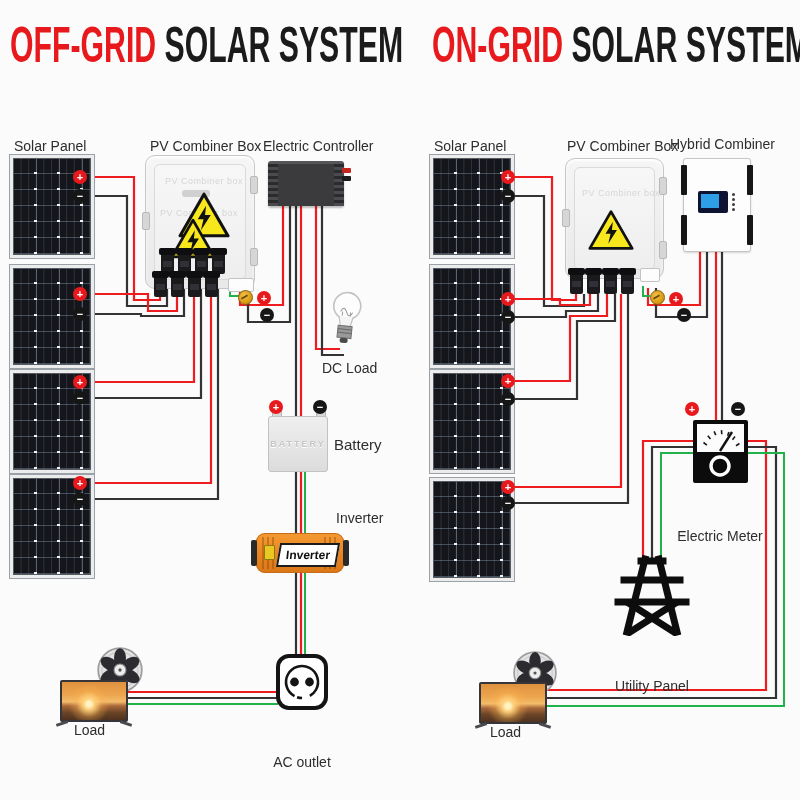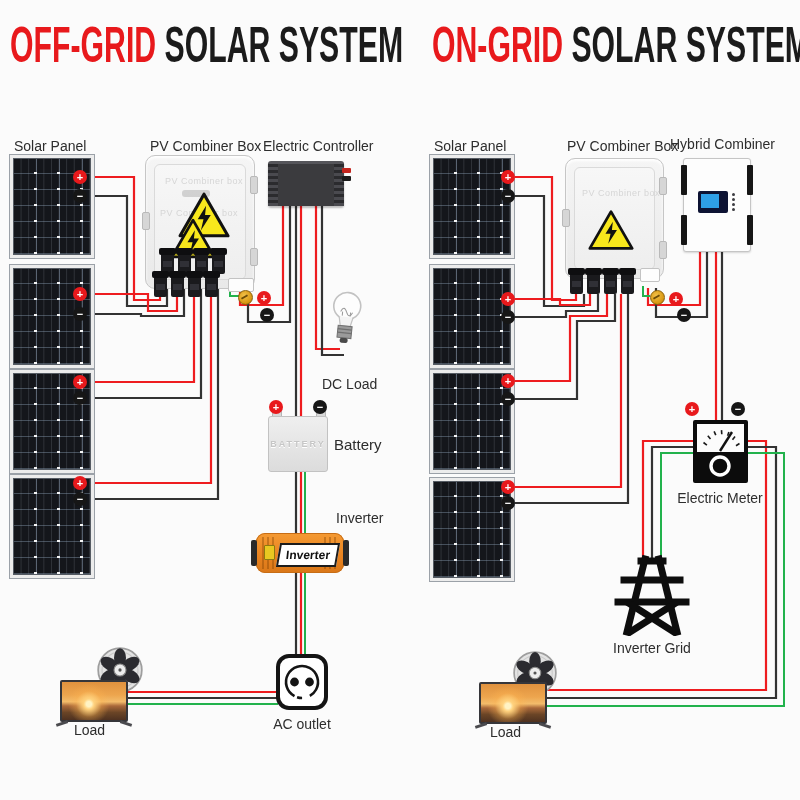--- a/index.html
+++ b/index.html
@@ -11,21 +11,21 @@
   #stage{position:relative;width:800px;height:800px;background:#fbfbfb;overflow:hidden;
          font-family:"Liberation Sans",sans-serif;}
   
   #wires{position:absolute;left:0;top:0;z-index:1;}
   .w{fill:none;stroke-width:2.2px;}
   .w.r{stroke:var(--wire-red);}
   .w.k{stroke:var(--wire-black);}
   .w.g{stroke:var(--wire-green);stroke-width:2px;}
   .cmp{position:absolute;z-index:2;}
   .lbl{position:absolute;z-index:4;font-size:14px;color:var(--label-gray);white-space:nowrap;}
-  .lbl.c{text-align:center;}
+  .lbl.c{text-align:center;margin-top:38px;}
   .title{position:absolute;top:20px;z-index:4;font-size:48px;font-weight:bold;line-height:1;
          white-space:nowrap;transform:scale(0.63,1.04);transform-origin:left top;letter-spacing:0px;}
   .title .t-red{color:var(--accent-red);}
   .title .t-blk{color:var(--title-black);}
   
   .sp{position:absolute;z-index:2;width:78px;height:97px;border:3px solid #ececec;
       box-shadow:0 0 0 1px #9ba1a8, inset 0 0 0 1px #555b63;
       background-color:#14161b;
       background-image:
         radial-gradient(circle at center, rgba(255,255,255,.95) 0 1.2px, transparent 1.4px),
@@ -206,21 +206,21 @@
     <g transform="rotate(6 20 30)">
       <circle cx="20" cy="18" r="13.5" fill="#fdfdfd" stroke="#c2c2c2" stroke-width="1.6"></circle>
       <path d="M14 24 q3 -7 6 0 q3 7 6 0" fill="none" stroke="#9a9a9a" stroke-width="1"></path>
       <path d="M16 24 V28 M24 24 V28" stroke="#9a9a9a" stroke-width="1"></path>
       <path d="M13 29 L15 38 H25 L27 29" fill="#f4f4f4" stroke="#c2c2c2" stroke-width="1.2"></path>
       <rect x="13" y="38" width="14" height="12" fill="#9a9a9a" stroke="#6f6f6f" stroke-width="1"></rect>
       <path d="M13 41.5 H27 M13 45 H27" stroke="#6f6f6f" stroke-width="1.2"></path>
       <rect x="16" y="50" width="8" height="5" rx="2" fill="#4a4a4a"></rect>
     </g>
   </svg>
-  <div class="lbl" style="left:322px;top:376px;text-align:right;">DC Load</div>
+  <div class="lbl" style="left:322px;top:360px;text-align:right;">DC Load</div>
 
   <div class="post" style="left:272px;top:410px;"></div>
   <div class="post" style="left:316px;top:410px;"></div>
   <div class="battery" style="left:268px;top:416px;width:58px;height:54px;">
     <div class="emboss">BATTERY</div>
   </div>
   <div class="lbl" style="left:334px;top:436px;font-size:15px;">Battery</div>
 
   <div class="lbl" style="left:336px;top:510px;">Inverter</div>
   <div class="inv" style="left:256px;top:533px;width:88px;height:40px;">
@@ -330,21 +330,21 @@
     <g stroke="#0d0d0d" stroke-width="7" fill="none" stroke-linecap="square">
       <path d="M31 7 L13 80"></path>
       <path d="M45 7 L63 80"></path>
       <path d="M27 9 H49"></path>
       <path d="M10 28 H66"></path>
       <path d="M4 50 H72"></path>
       <path d="M16 52 L60 80"></path>
       <path d="M60 52 L16 80"></path>
     </g>
   </svg>
-  <div class="lbl c" style="left:612px;top:640px;width:80px;">Inverter Grid</div>
+  <div class="lbl c" style="left:612px;top:640px;width:80px;">Utility Panel</div>
 
   <svg class="fan" style="left:512px;top:650px;" width="46" height="46" viewBox="0 0 44 44">
     <circle cx="22" cy="22" r="20" fill="#e3e3e3" stroke="#9e9e9e" stroke-width="1.6"></circle>
     <circle cx="22" cy="22" r="16.5" fill="none" stroke="#c9c9c9" stroke-width="1"></circle>
     <g fill="#2b2b30">
       <ellipse cx="22" cy="11" rx="5.5" ry="9"></ellipse>
       <ellipse cx="22" cy="11" rx="5.5" ry="9" transform="rotate(60 22 22)"></ellipse>
       <ellipse cx="22" cy="11" rx="5.5" ry="9" transform="rotate(120 22 22)"></ellipse>
       <ellipse cx="22" cy="11" rx="5.5" ry="9" transform="rotate(180 22 22)"></ellipse>
       <ellipse cx="22" cy="11" rx="5.5" ry="9" transform="rotate(240 22 22)"></ellipse>

